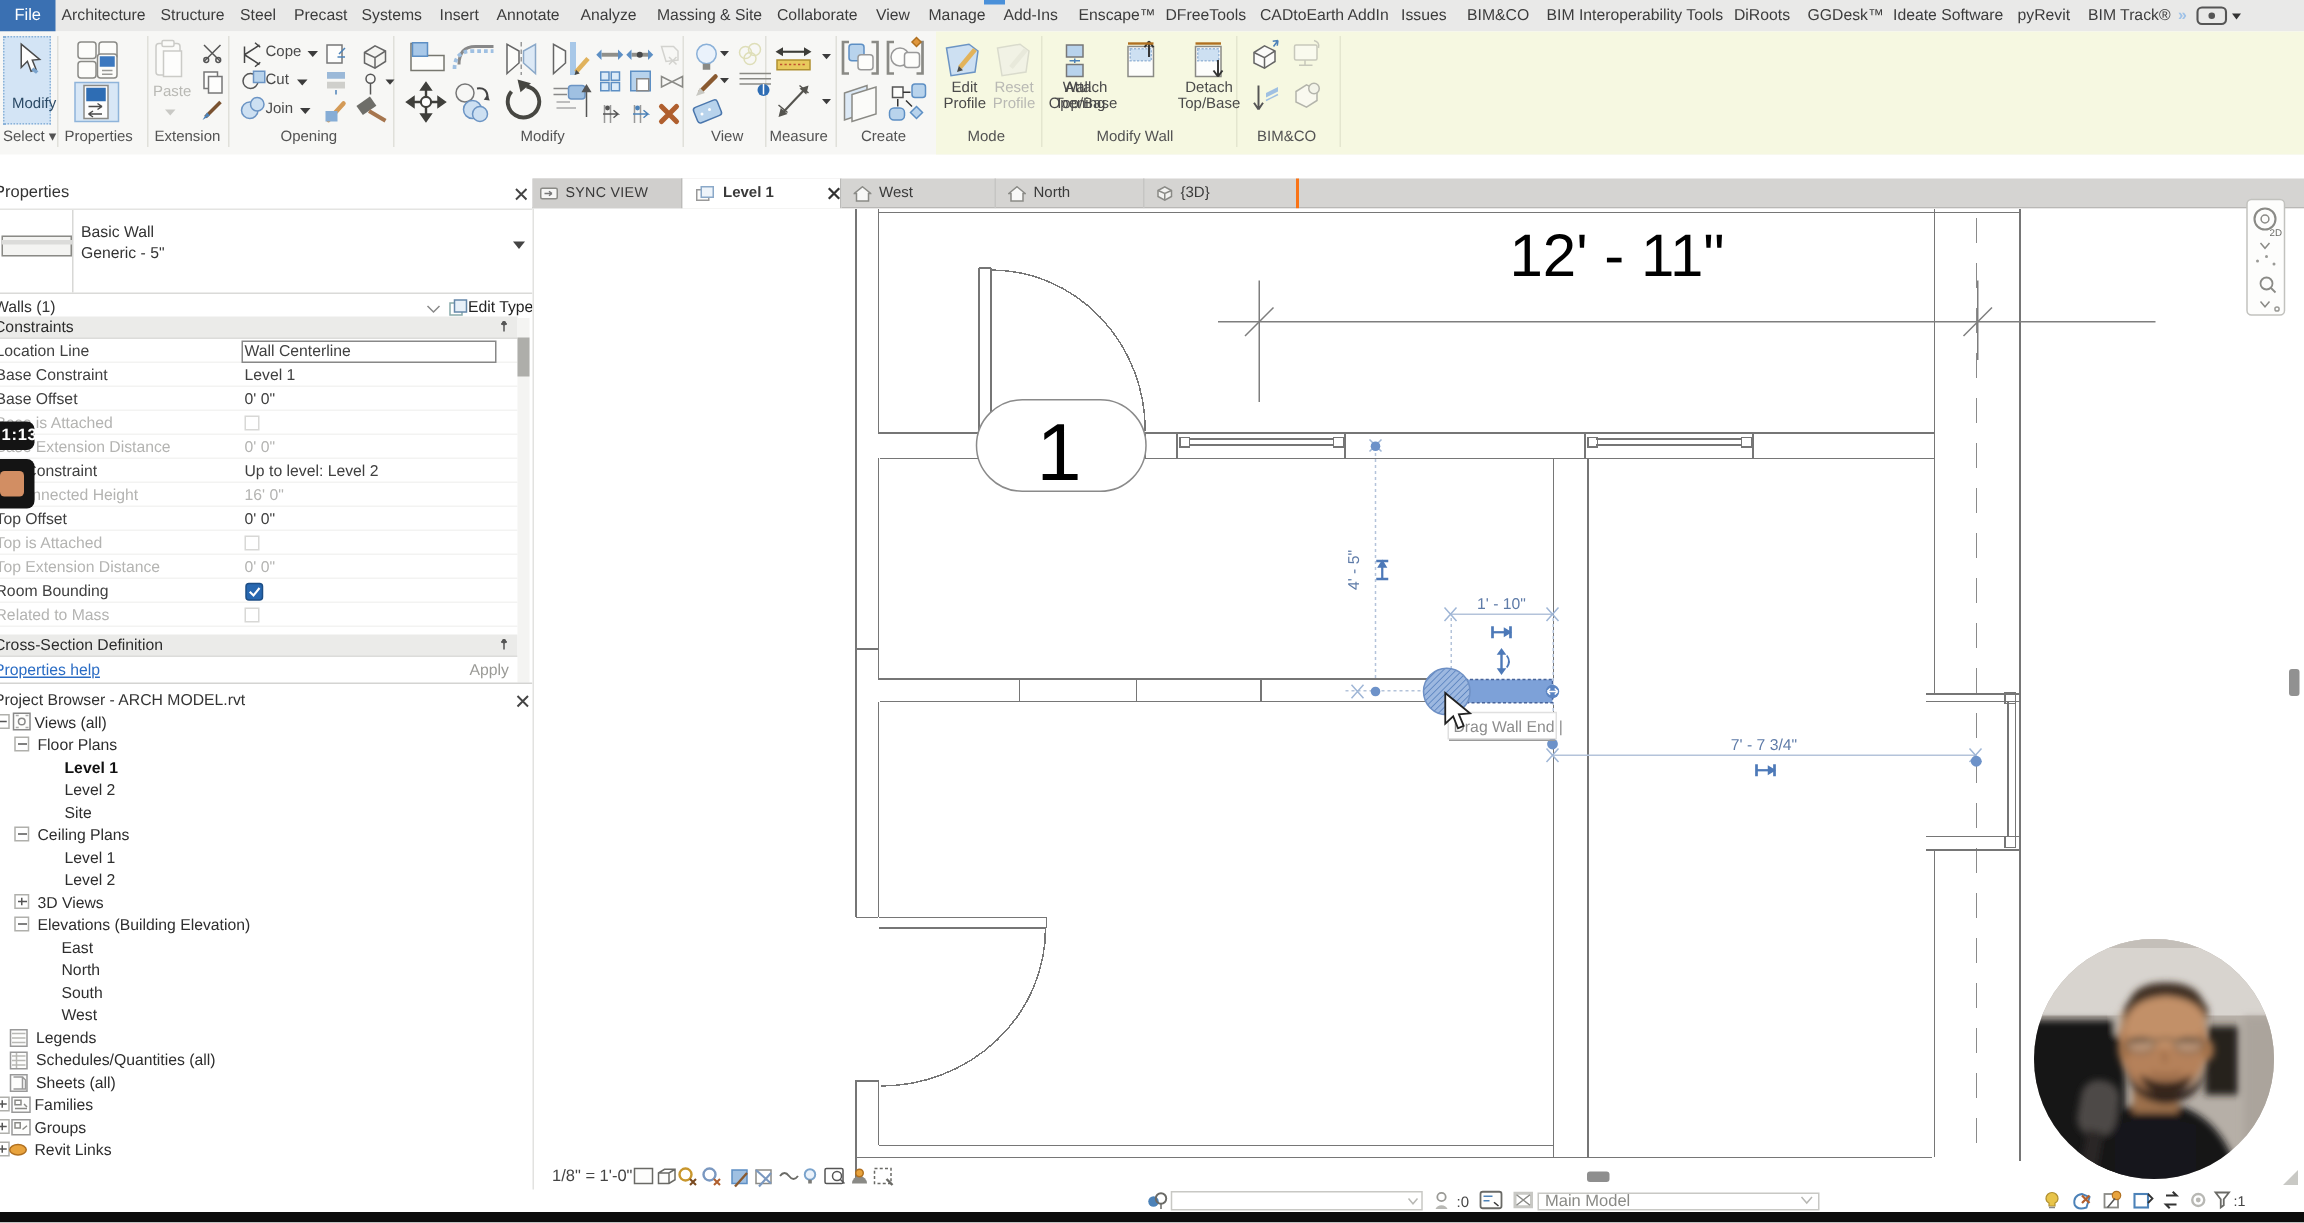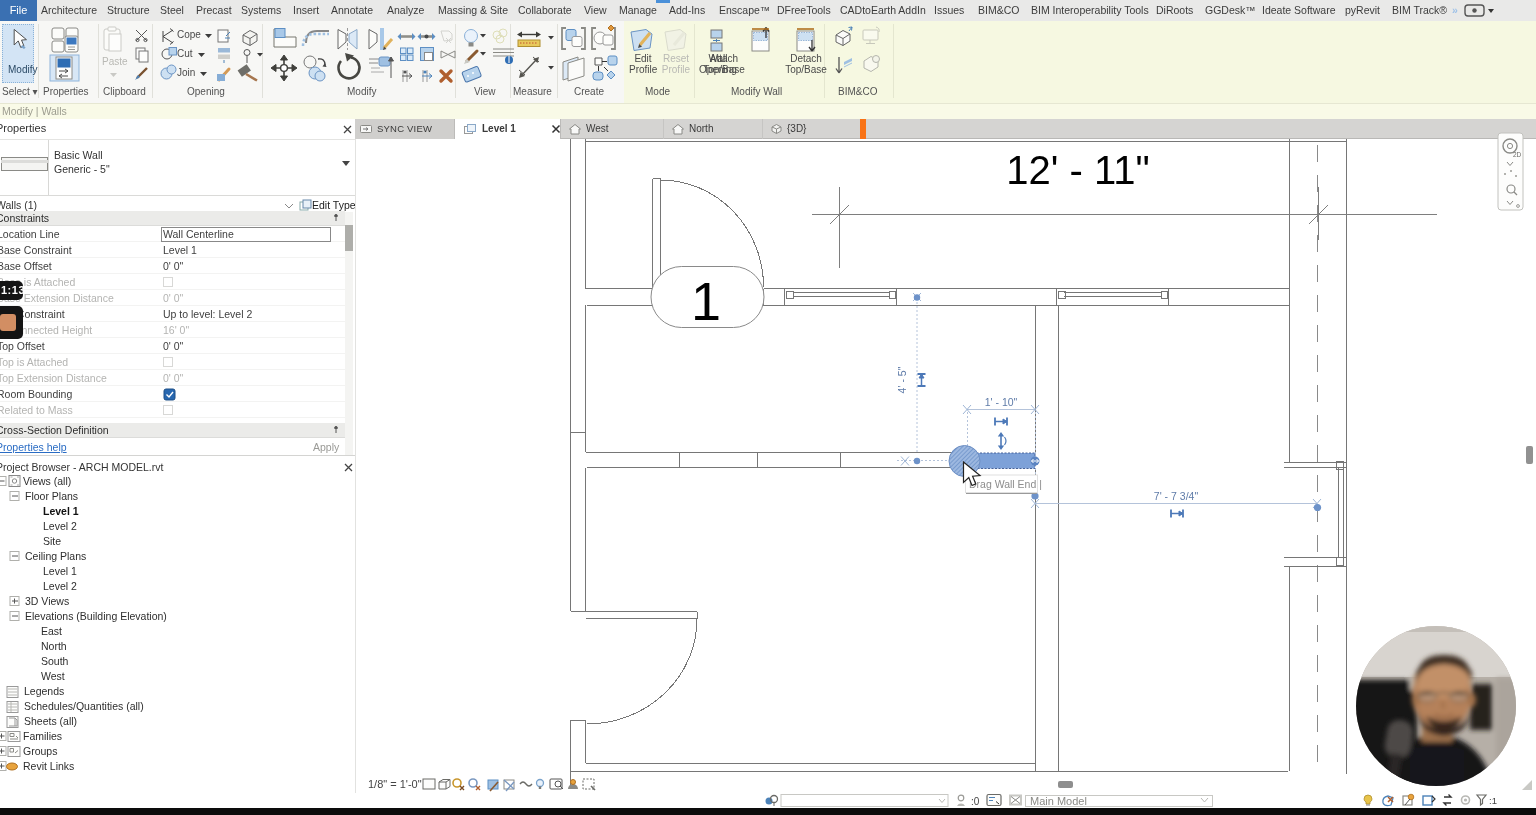--- a/index.html
+++ b/index.html
@@ -87,21 +87,21 @@
   <div class="psep" style="left:262px"></div>
   <div class="psep" style="left:455px"></div>
   <div class="psep" style="left:510px"></div>
   <div class="psep" style="left:557px"></div>
   <div class="psep" style="left:694px;background:#e4e6cf"></div>
   <div class="psep" style="left:824px;background:#e4e6cf"></div>
   <div class="psep" style="left:893px;background:#e4e6cf"></div>
   <div id="modifybtn" class="ab"></div>
   <div class="plabel" style="left:2px">Select ▾</div>
   <div class="plabel" style="left:43px">Properties</div>
-  <div class="plabel" style="left:103px">Clipboard</div>
+  <div class="plabel" style="left:103px">Extension</div>
   <div class="plabel" style="left:187px">Opening</div>
   <div class="plabel" style="left:347px">Modify</div>
   <div class="plabel" style="left:474px">View</div>
   <div class="plabel" style="left:513px">Measure</div>
   <div class="plabel" style="left:574px">Create</div>
   <div class="plabel" style="left:645px">Mode</div>
   <div class="plabel" style="left:731px">Modify Wall</div>
   <div class="plabel" style="left:838px">BIM&amp;CO</div>
   <div class="rtxt" style="left:8px;top:64px;color:#2b4a66">Modify</div>
   <div class="rtxt gray" style="left:102px;top:56px">Paste</div>
@@ -306,21 +306,20 @@
     </g>
     <path d="M839 57 V73 M839 73 l-3 -4.5 M839 73 l3 -4.5" stroke="#555" fill="none" stroke-width="1.3"></path>
     <path d="M844 62 l8 -4 v3 l-8 4 z" fill="#9fc0e2"></path>
         <path d="M844 67 l8 -4" stroke="#9fc0e2"></path>
     <g opacity="0.6">
      <path d="M864 61 L871 56.5 L878 60 L878 67 L871 71.5 L864 68 Z" fill="#fbfbf9" stroke="#888"></path>
      <circle cx="876" cy="59" r="3.5" fill="#f2f2ef" stroke="#888"></circle>
     </g>
    </g>
   </svg>
-  <div id="optbar" class="ab"><span style="margin-left:2px">Modify | Walls</span></div>
   <div id="leftpanel" class="ab"></div>
   <div class="hdr" style="left:-4px;top:122px">Properties</div>
   <svg class="ab" style="left:342px;top:124px" width="11" height="11">
       <path d="M2 2 L9 9 M9 2 L2 9" stroke="#444" stroke-width="1.3"></path>
     </svg>
   <div class="ab" style="left:0;top:139px;width:355px;height:57px;background:#fff;border-top:1px solid #e4e4e2;border-bottom:1px solid #dadad8"></div>
   <div class="ab" style="left:0;top:140px;width:49px;height:55px;border-right:1px solid #d8d8d6"></div>
   <div class="ab" style="left:1px;top:157px;width:47px;height:14px;background:#f4f4f2;border:1px solid #8a8a86"></div>
   <div class="ab" style="left:1px;top:160px;width:47px;height:3px;background:#dcdcda"></div>
   <div class="ab" style="left:54px;top:149px;font-size:10.5px;color:#333">Basic Wall<br><span style="display:inline-block;margin-top:2px">Generic - 5"</span></div>
@@ -446,21 +445,21 @@
   <div class="tab" style="left:562px;width:102px;border-right:1px solid #c6c5c3">
     <svg width="12" height="11" style="position:absolute;left:7px;top:5px">
         <path d="M6 0.5 L11.5 5 H10 V10 H2 V5 H0.5 Z" fill="#f8f8f7" stroke="#8a8a86"></path>
       </svg>
     <span style="margin-left:24px">West</span></div>
   <div class="tab" style="left:664px;width:99px;border-right:1px solid #c6c5c3">
     <svg width="12" height="11" style="position:absolute;left:8px;top:5px">
         <path d="M6 0.5 L11.5 5 H10 V10 H2 V5 H0.5 Z" fill="#f8f8f7" stroke="#8a8a86"></path>
       </svg>
     <span style="margin-left:25px">North</span></div>
-  <div class="tab" style="left:763px;width:103px;border-right:6px solid #f97316">
+  <div class="tab" style="left:763px;width:103px;border-right:2px solid #f97316">
     <svg width="13" height="12" style="position:absolute;left:7px;top:4px">
         <path d="M2 4 L6.5 1.5 L11 4 L11 8 L6.5 10.5 L2 8 Z" fill="#f2f2f0" stroke="#8a8a86"></path>
         <path d="M2 4 L6.5 6 L11 4 M6.5 6 V10.5" fill="none" stroke="#8a8a86"></path>
       </svg>
     <span style="margin-left:24px">{3D}</span></div>
   <div id="canvas" class="ab"></div>
   <svg id="draw" class="ab" style="left:0;top:0" width="1536" height="815" xmlns="http://www.w3.org/2000/svg">
     <defs>
       <pattern id="hatch" width="3" height="3" patternTransform="rotate(45)" patternUnits="userSpaceOnUse">
         <rect width="3" height="3" fill="#9db8e0"></rect>

